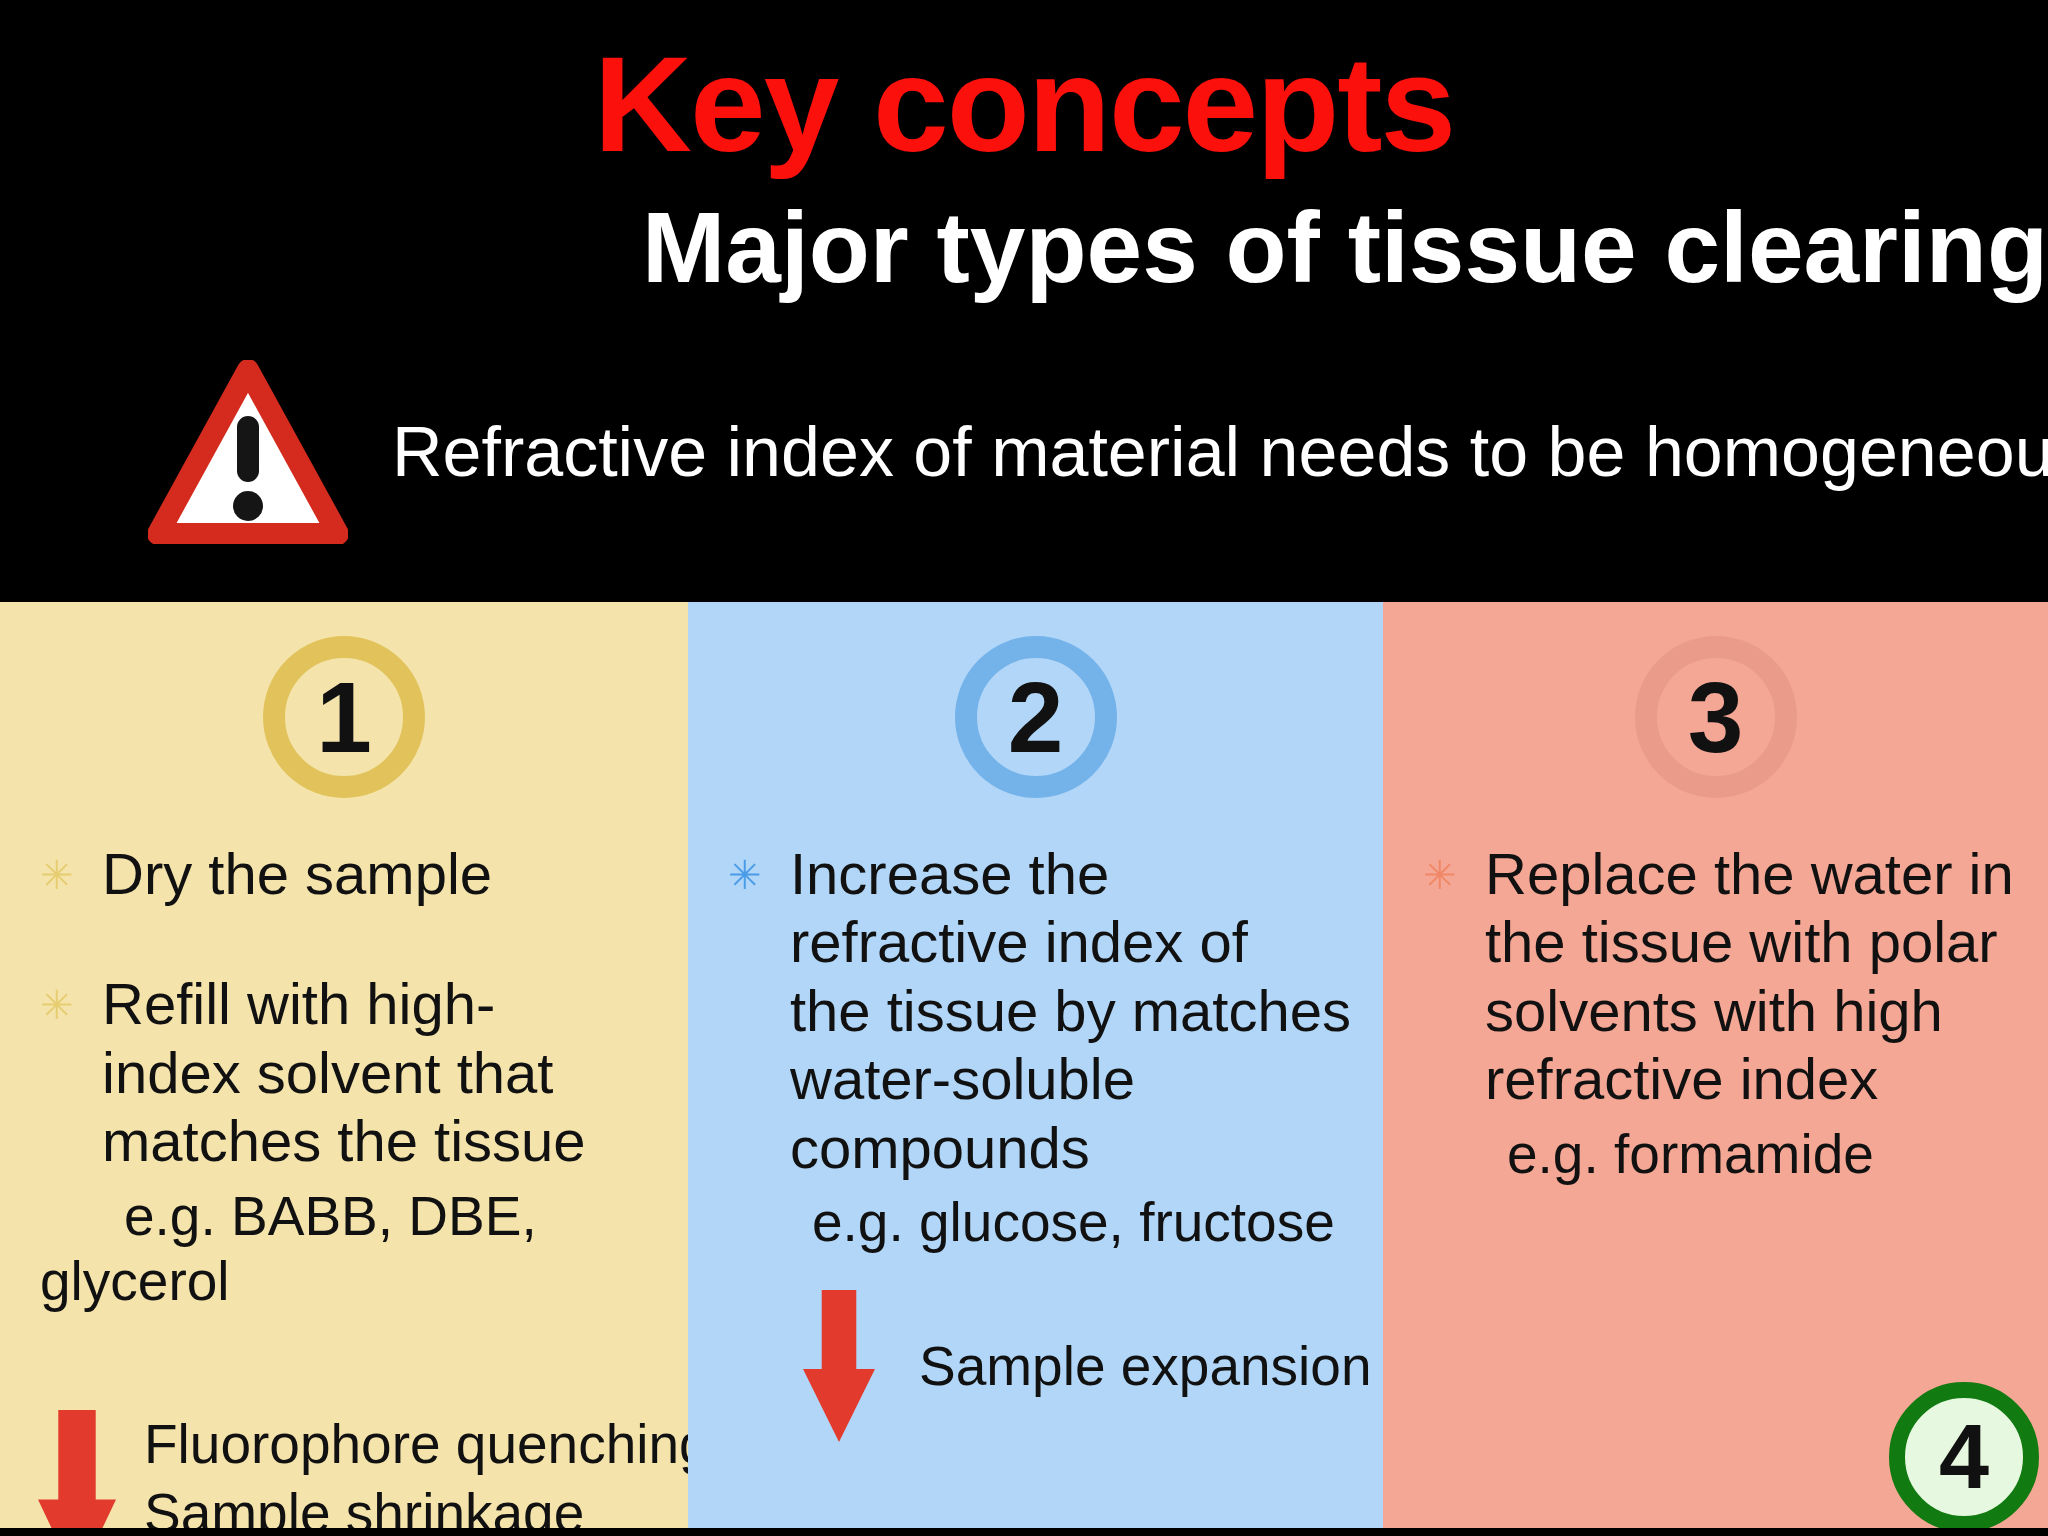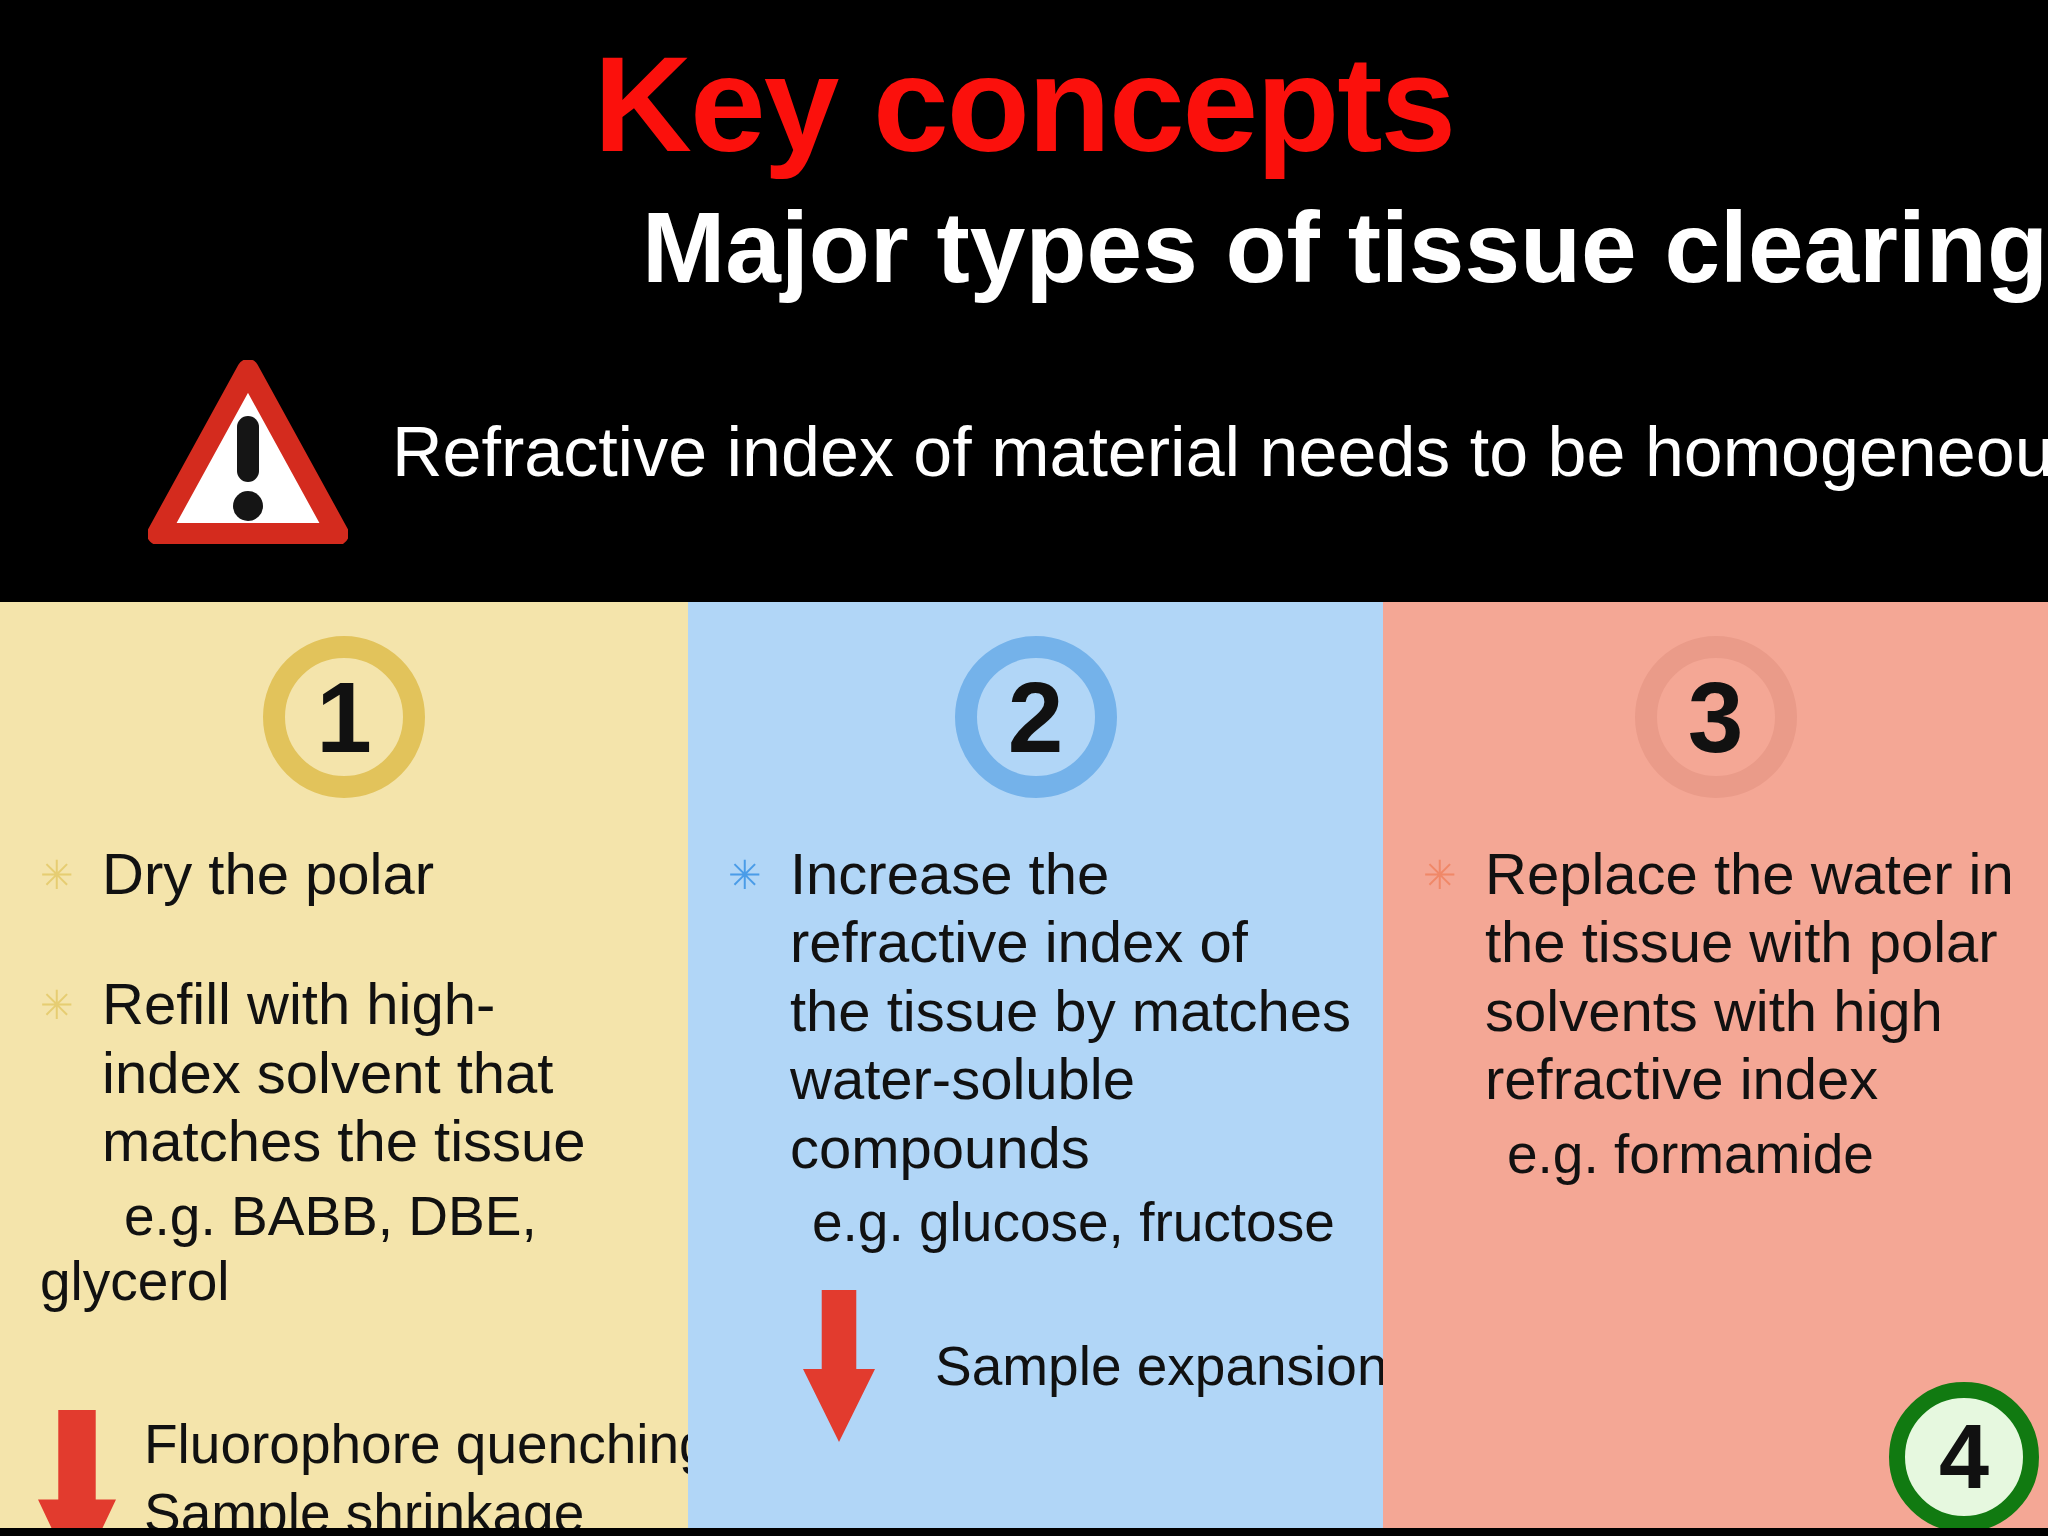--- a/index.html
+++ b/index.html
@@ -60,21 +60,21 @@
   .example.hanging { margin-left:-62px; text-indent:84px; }
 
   
   .down-arrow {
     background:var(--arrow-red,#e23b2e);
     clip-path:polygon(26% 0,74% 0,74% 52%,100% 52%,50% 100%,0 52%,26% 52%);
   }
   .arrow-note { position:absolute; display:flex; }
   .col1 .arrow-note { left:38px; top:808px; gap:28px; align-items:flex-start; }
   .col1 .down-arrow { width:78px; height:172px; flex:0 0 78px; }
-  .col2 .arrow-note { left:115px; top:688px; gap:60px; align-items:center; }
+  .col2 .arrow-note { left:115px; top:688px; gap:44px; align-items:center; }
   .col2 .down-arrow { width:72px; height:152px; flex:0 0 72px; }
   .note-lines div { font-size:55px; line-height:1.25; white-space:nowrap; }
 
   
   .badge4 {
     position:absolute; left:506px; top:780px;
     width:150px; height:150px; border-radius:50%;
     border:16px solid var(--badge-ring,#117a11);
     background:var(--badge-bg,#e6f8df);
     display:flex; align-items:center; justify-content:center;
@@ -104,21 +104,21 @@
   <main class="columns">
 
     <section class="col col1">
       <div class="num-circle">
         <span>1</span>
       </div>
       <div class="content">
         <div class="bullet">
           <span class="star">✳</span>
           <div>
-            <div class="btext">Dry the polar</div>
+            <div class="btext">Dry the sample</div>
           </div>
         </div>
         <div class="bullet">
           <span class="star">✳</span>
           <div>
             <div class="btext">Refill with high-
 index solvent that
 matches the tissue</div>
             <div class="example hanging">e.g. BABB, DBE,
 glycerol</div>

